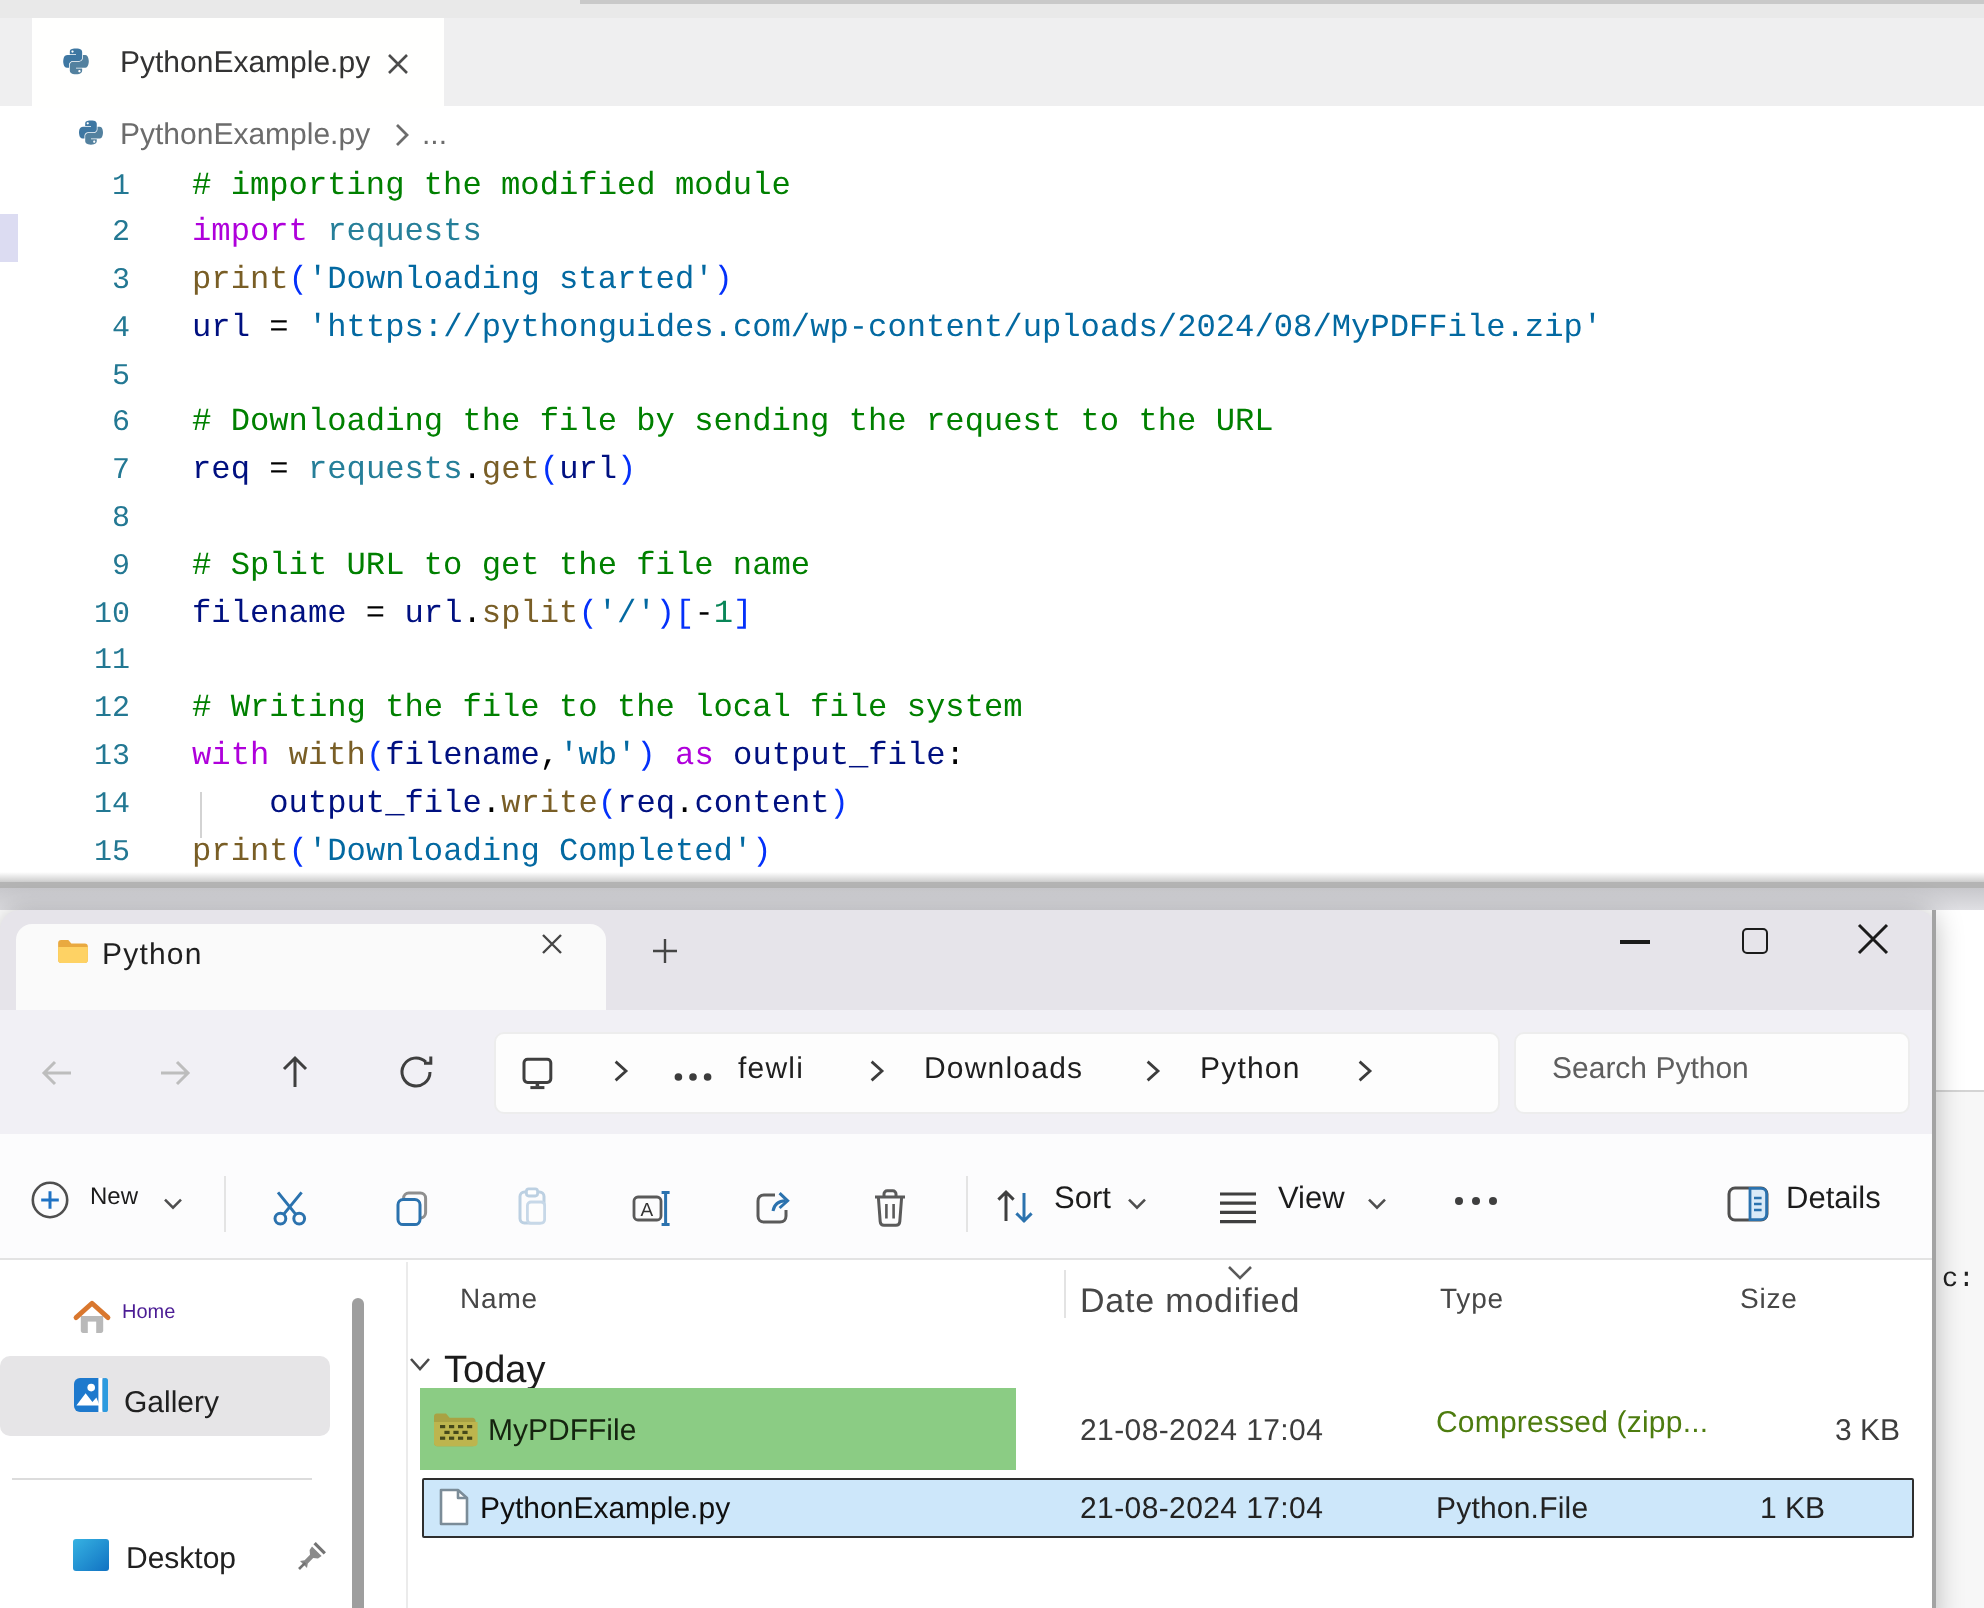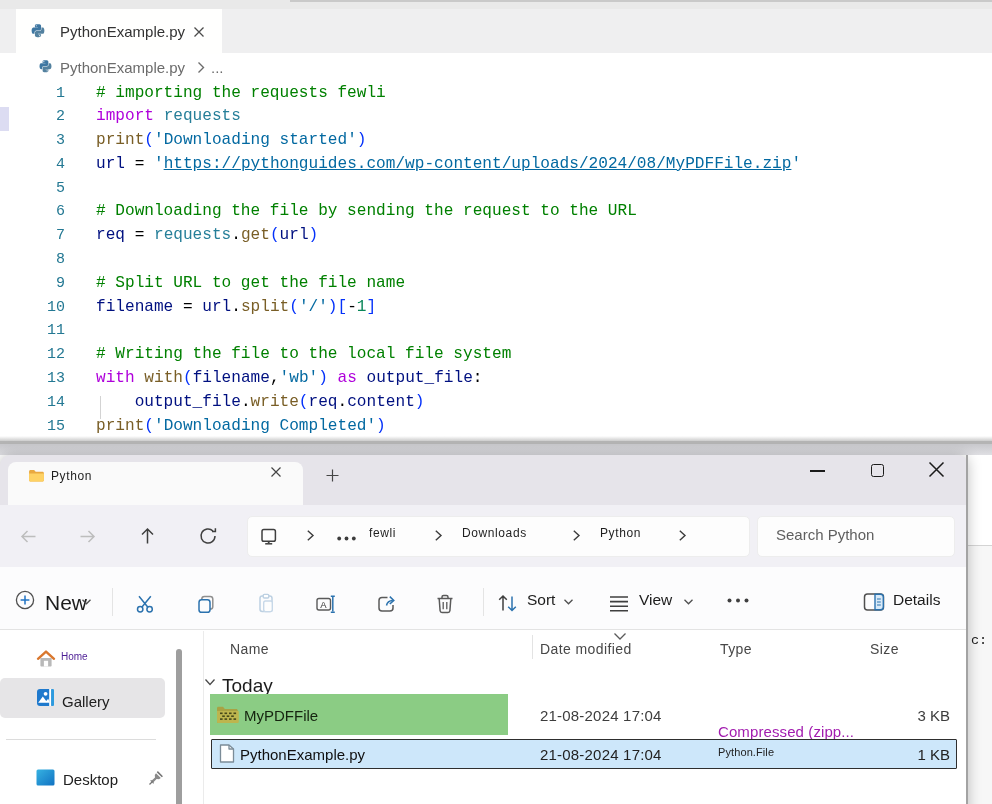--- a/index.html
+++ b/index.html
@@ -3,24 +3,24 @@
 <meta charset="utf-8">
 <style>
   html,body{margin:0;padding:0}
   body{width:992px;height:804px;position:relative;overflow:hidden;background:#ffffff;font-family:"Liberation Sans",sans-serif}
   .abs{position:absolute}
   .mono{font-family:"Liberation Mono",monospace}
   
   #code{position:absolute;left:96px;top:81.5px;font-family:"Liberation Mono",monospace;font-size:16.1px;line-height:23.8px;white-space:pre;color:#000}
   #gutter{position:absolute;left:0;top:81.5px;width:65px;text-align:right;font-family:"Liberation Mono",monospace;font-size:15px;line-height:23.8px;color:#237893;white-space:pre}
   .c0{color:#008000}.kw{color:#af00db}.md{color:#267f99}.fn{color:#795e26}.vr{color:#001080}.st{color:#0369a1}.bk{color:#0431fa}.nm{color:#098658}
-  .lnk{text-decoration:underline}
+  .lnk{}
   
   #explorer{position:absolute;left:0;top:455px;width:968px;height:360px;background:#e6e4ea;border-radius:10px 10px 0 0;box-shadow:0 0 14px rgba(0,0,0,.25)}
-  .navtxt{font-size:12px;color:#1f1f1f;letter-spacing:0.6px}
+  .navtxt{font-size:15px;color:#1f1f1f;letter-spacing:0.6px}
 </style>
 </head>
 <body>
 
   <div class="abs" style="left:0;top:0;width:992px;height:9px;background:#e9e9e9"></div>
   <div class="abs" style="left:290px;top:0;width:702px;height:2px;background:#c9c9c9"></div>
   <div class="abs" style="left:0;top:9px;width:992px;height:44px;background:#efeff0"></div>
   <div class="abs" style="left:16px;top:9px;width:206px;height:45px;background:#fffffe"></div>
 
   <div class="abs" style="left:30px;top:24px;width:16px;height:16px" id="pyicon1"><svg width="16" height="16" viewBox="0 0 128 128">
@@ -55,21 +55,21 @@
   7
   8
   9
  10
  11
  12
  13
  14
  15</div>
 
-  <div id="code"><span class="c0"># importing the requests fewli</span>
+  <div id="code"><span class="c0"># importing the modified module</span>
 <span class="kw">import</span> <span class="md">requests</span>
 <span class="fn">print</span><span class="bk">(</span><span class="st">'Downloading started'</span><span class="bk">)</span>
 <span class="vr">url</span> = <span class="st">'<span class="lnk">https://pythonguides.com/wp-content/uploads/2024/08/MyPDFFile.zip</span>'</span>
 
 <span class="c0"># Downloading the file by sending the request to the URL</span>
 <span class="vr">req</span> = <span class="md">requests</span>.<span class="fn">get</span><span class="bk">(</span><span class="vr">url</span><span class="bk">)</span>
 
 <span class="c0"># Split URL to get the file name</span>
 <span class="vr">filename</span> = <span class="vr">url</span>.<span class="fn">split</span><span class="bk">(</span><span class="st">'/'</span><span class="bk">)[</span>-<span class="nm">1</span><span class="bk">]</span>
 
@@ -150,21 +150,21 @@
     </svg>
 
     <div class="abs" style="left:757px;top:61px;width:196px;height:39px;background:#fdfdfd;border-radius:5px;border:1px solid #ededed"></div>
     <div class="abs" style="left:776px;top:71px;font-size:15px;color:#5f5f5f">Search Python</div>
 
     <div class="abs" style="left:0;top:112px;width:968px;height:63px;background:#fcfcfd;border-bottom:1px solid #e3e3e3;box-sizing:border-box"></div>
     <svg class="abs" style="left:15px;top:135px" width="20" height="20" viewBox="0 0 20 20">
       <circle cx="10" cy="10" r="8.6" stroke="#4f4f4f" stroke-width="1.3" fill="none"></circle>
       <path d="M10 5.6 v8.8 M5.6 10 h8.8" stroke="#2073c4" stroke-width="1.5"></path>
     </svg>
-    <div class="abs" style="left:45px;top:136px;font-size:21px;color:#1c1c1c">New</div>
+    <div class="abs" style="left:45px;top:136px;font-size:12px;color:#1c1c1c">New</div>
     <svg class="abs" style="left:81px;top:143px" width="11" height="8" viewBox="0 0 11 8">
       <path d="M1.5 1.8 L5.5 5.8 L9.5 1.8" stroke="#4f4f4f" stroke-width="1.3" fill="none"></path>
     </svg>
     <div class="abs" style="left:112px;top:133px;width:1px;height:28px;background:#e4e4e4"></div>
 
     <svg class="abs" style="left:135px;top:138px" width="22" height="22" viewBox="0 0 22 22">
       <circle cx="5.2" cy="16.3" r="2.7" stroke="#2b72ae" stroke-width="1.5" fill="none"></circle>
       <circle cx="14.6" cy="16.3" r="2.7" stroke="#2b72ae" stroke-width="1.5" fill="none"></circle>
       <path d="M6.8 14.2 L15.8 3.2 M12.9 14.2 L4 3.2" stroke="#2b72ae" stroke-width="1.5" fill="none"></path>
     </svg>
@@ -266,21 +266,21 @@
         <path d="M8 3.2 L12.8 8 L11 9.2 L8.6 9 L5.9 11.7 L5.5 14 L2 10.5 L4.3 10.1 L7 7.4 L6.8 5 Z" fill="#8a8a8a" stroke="none"></path>
         <path d="M4.6 11.4 L1.5 14.5" stroke-width="1.3"></path>
       </g>
     </svg>
     <div class="abs" style="left:176px;top:194px;width:6px;height:166px;background:#9e9e9e;border-radius:3px"></div>
 
     <div class="abs" style="left:230px;top:186px;font-size:14px;letter-spacing:0.4px;color:#474747">Name</div>
     <svg class="abs" style="left:613px;top:177px" width="14" height="9" viewBox="0 0 14 9">
       <path d="M1.5 1.5 L7 7 L12.5 1.5" stroke="#5a5a5a" stroke-width="1.3" fill="none"></path>
     </svg>
-    <div class="abs" style="left:540px;top:186px;font-size:14px;letter-spacing:0.4px;color:#474747">Date modified</div>
+    <div class="abs" style="left:540px;top:186px;font-size:17px;letter-spacing:0.4px;color:#474747">Date modified</div>
     <div class="abs" style="left:720px;top:186px;font-size:14px;letter-spacing:0.4px;color:#474747">Type</div>
     <div class="abs" style="left:870px;top:186px;font-size:14px;letter-spacing:0.4px;color:#474747">Size</div>
     <div class="abs" style="left:532px;top:180px;width:1px;height:24px;background:#e3e3e3"></div>
 
     <svg class="abs" style="left:204px;top:223px" width="12" height="9" viewBox="0 0 12 9">
       <path d="M1.5 1.5 L6 6.5 L10.5 1.5" stroke="#4a4a4a" stroke-width="1.3" fill="none"></path>
     </svg>
     <div class="abs" style="left:222px;top:220px;font-size:19px;color:#1c1c1c">Today</div>
 
     <div class="abs" style="left:210px;top:239px;width:298px;height:41px;background:#8bcc84"></div>
@@ -296,26 +296,26 @@
         <rect x="10.7" y="10.4" width="2.6" height="1.6"></rect>
         <rect x="15.2" y="10.4" width="2.6" height="1.6"></rect>
         <rect x="4" y="13.3" width="2.6" height="1.6"></rect>
         <rect x="8.5" y="13.3" width="2.6" height="1.6"></rect>
         <rect x="13" y="13.3" width="2.6" height="1.6"></rect>
         <rect x="17.5" y="13.3" width="2.6" height="1.6"></rect>
       </g>
     </svg>
     <div class="abs" style="left:244px;top:252px;font-size:15px;color:#15240f">MyPDFFile</div>
     <div class="abs" style="left:540px;top:252px;font-size:15px;letter-spacing:0.2px;color:#3d3d3d">21-08-2024 17:04</div>
-    <div class="abs" style="left:718px;top:268px;font-size:15px;letter-spacing:0.1px;color:#a21caf">Compressed (zipp...</div>
+    <div class="abs" style="left:718px;top:248px;font-size:15px;letter-spacing:0.1px;color:#4d7c0f">Compressed (zipp...</div>
     <div class="abs" style="left:880px;top:252px;width:70px;text-align:right;font-size:15px;color:#3d3d3d">3 KB</div>
 
     <div class="abs" style="left:211px;top:284px;width:744px;height:28px;background:#cde7fa;border:1.5px solid #2e2e2e;border-radius:1px"></div>
     <svg class="abs" style="left:219px;top:289px" width="16" height="19" viewBox="0 0 16 19">
       <path d="M1.5 1 h8.5 L14.5 5 v13 H1.5 Z" fill="#ffffff" stroke="#7b8c98" stroke-width="1.3" stroke-linejoin="round"></path>
       <path d="M10 1 v4 h4.5" fill="none" stroke="#7b8c98" stroke-width="1.3" stroke-linejoin="round"></path>
     </svg>
     <div class="abs" style="left:240px;top:291px;font-size:15px;color:#101010">PythonExample.py</div>
     <div class="abs" style="left:540px;top:291px;font-size:15px;letter-spacing:0.2px;color:#222">21-08-2024 17:04</div>
-    <div class="abs" style="left:718px;top:291px;font-size:11px;letter-spacing:0.1px;color:#222">Python.File</div>
-    <div class="abs" style="left:880px;top:291px;width:70px;text-align:right;font-size:15px;color:#222">1 KB</div>
+    <div class="abs" style="left:718px;top:291px;font-size:15px;letter-spacing:0.1px;color:#222">Python.File</div>
+    <div class="abs" style="left:880px;top:291px;width:70px;font-size:15px;color:#222">1 KB</div>
     <div class="abs" style="left:966px;top:0;width:1.5px;height:360px;background:#a3a3a3"></div>
 </div>
 
 </body></html>

